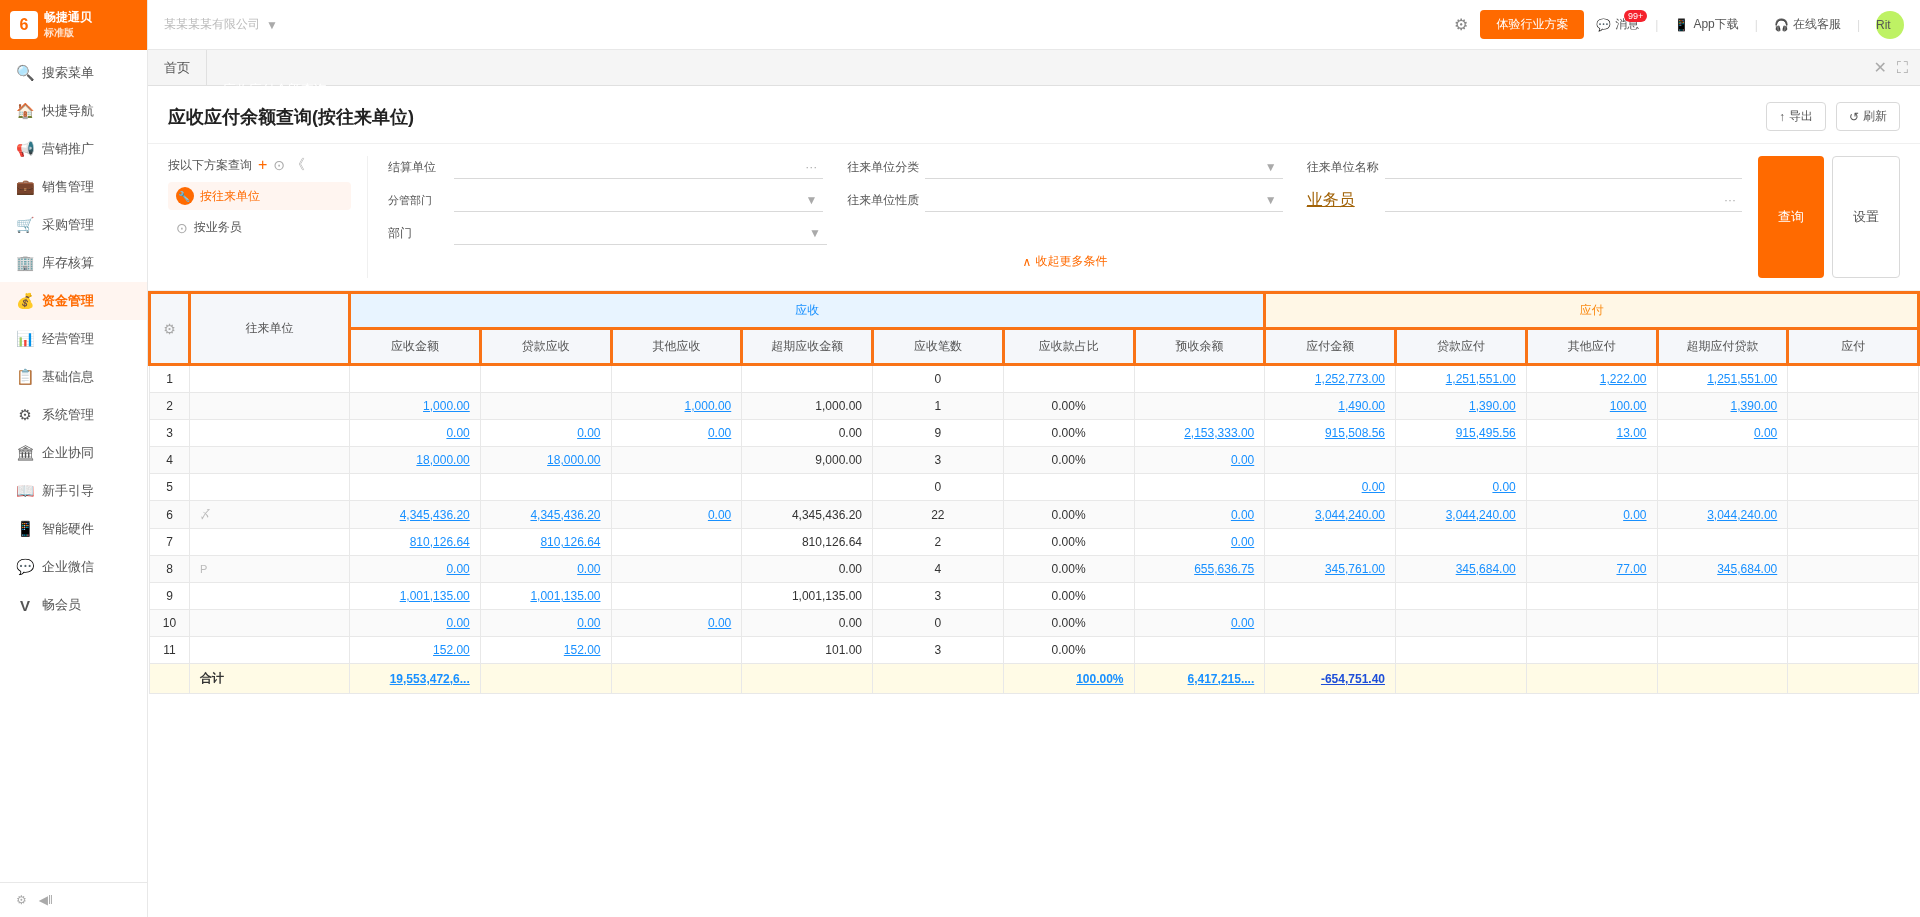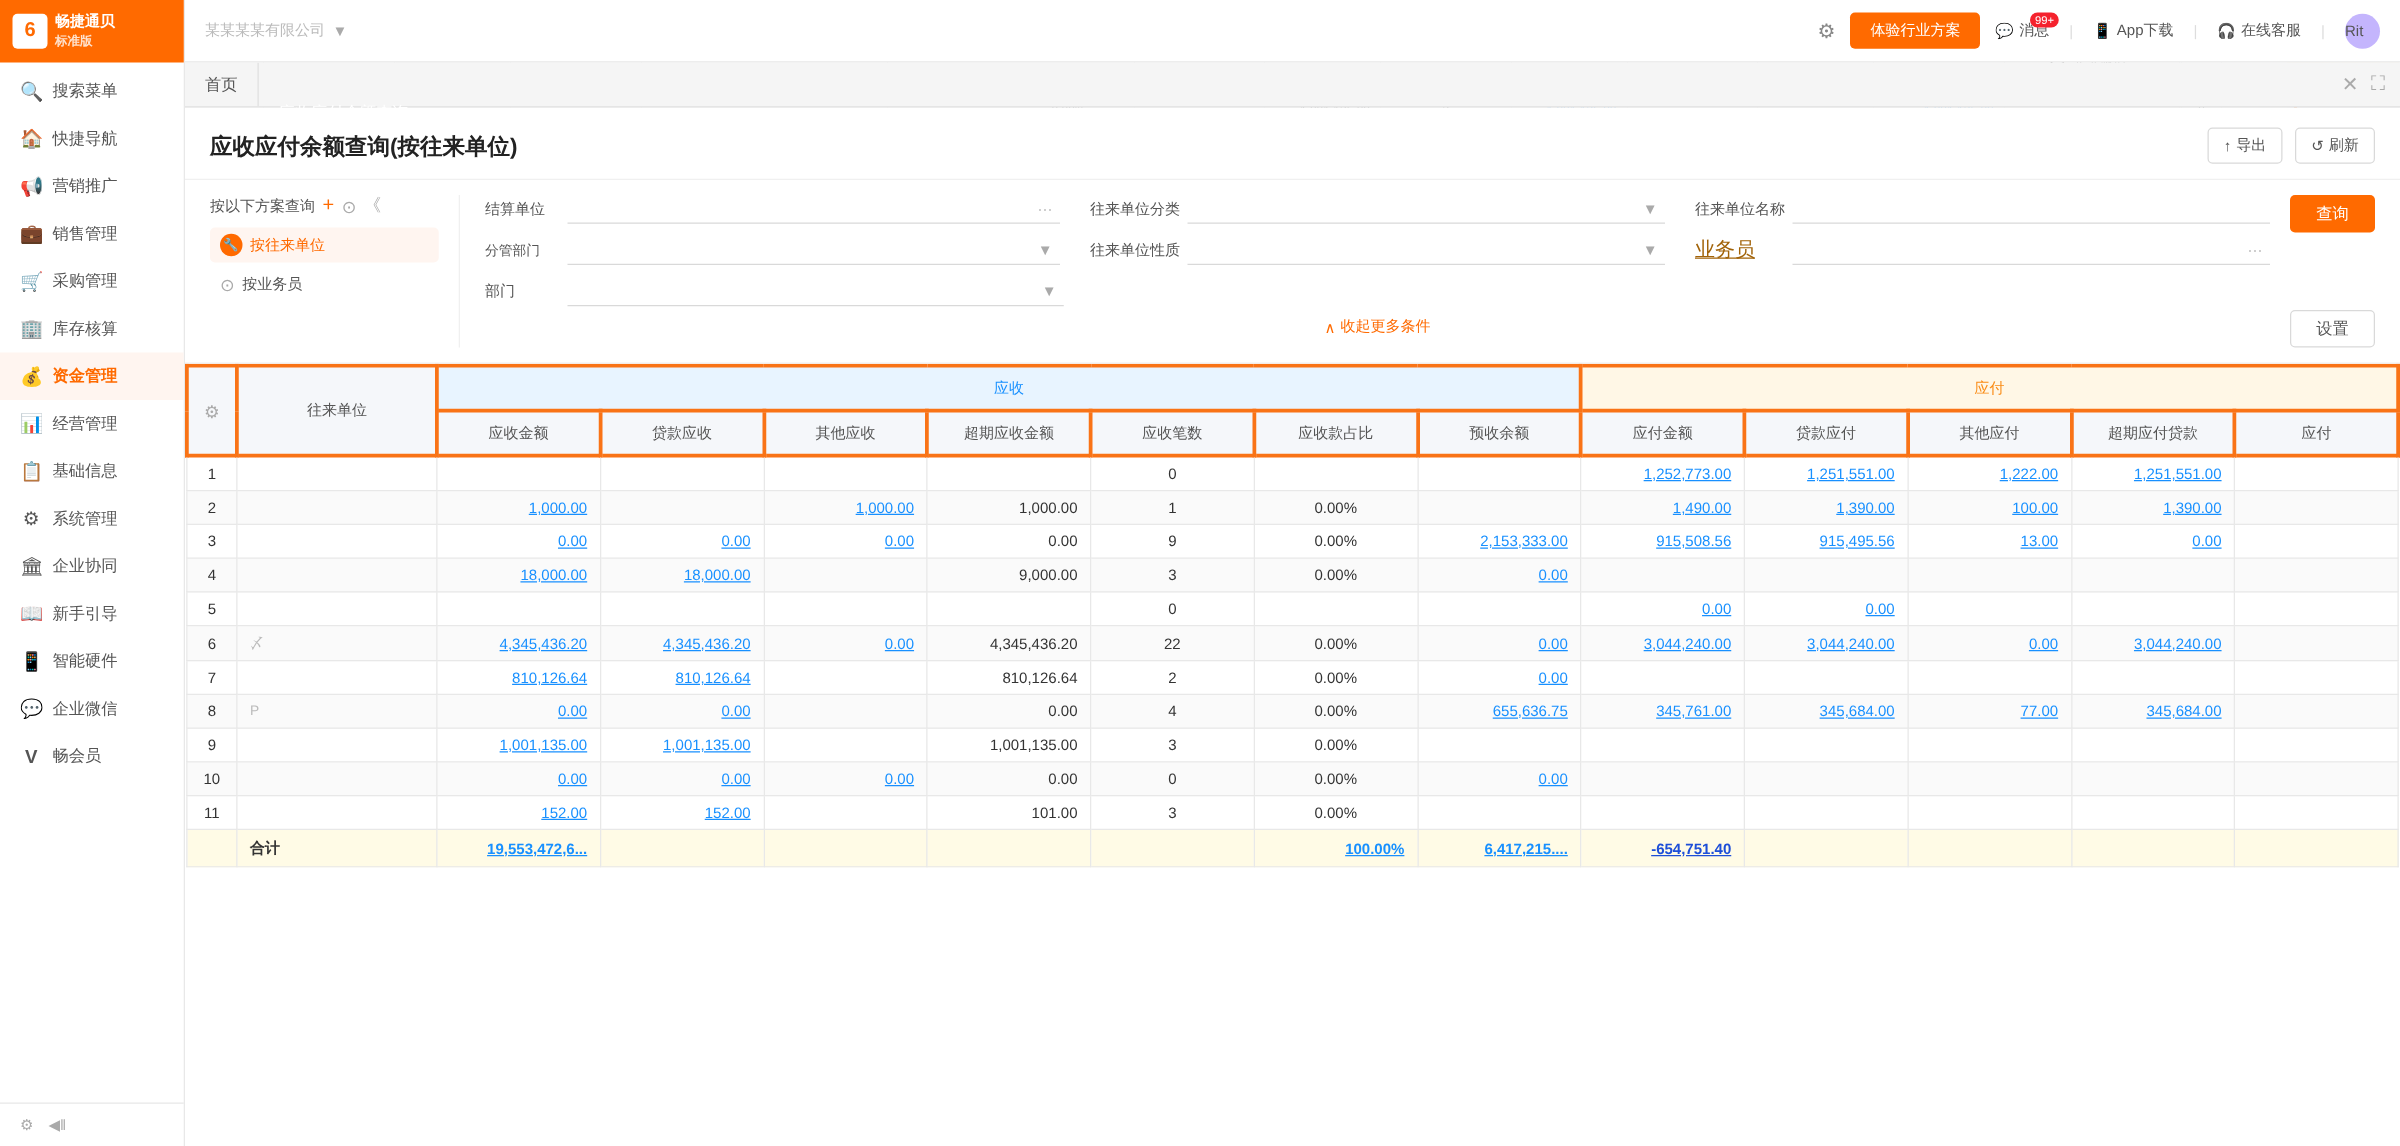--- a/index.html
+++ b/index.html
@@ -49,21 +49,21 @@
       background: #ff6a00; color: #fff; border: none; border-radius: 4px;
       padding: 6px 16px; font-size: 12px; cursor: pointer;
     }
     .topbar-gear { color: #888; font-size: 16px; cursor: pointer; }
     .topbar-msg { display: flex; align-items: center; gap: 4px; color: #555; font-size: 12px; cursor: pointer; position: relative; }
     .topbar-badge {
       background: #f5222d; color: #fff; border-radius: 8px; font-size: 9px;
       padding: 1px 4px; position: absolute; top: -6px; right: -8px; min-width: 16px; text-align: center;
     }
     .topbar-divider { color: #ddd; }
-    .topbar-avatar { width: 28px; height: 28px; border-radius: 50%; background: #c4b5fd; }
+    .topbar-avatar { width: 28px; height: 28px; border-radius: 50%; background: #bef264; }
 
     
     .tabbar {
       position: fixed; left: 148px; top: 50px; right: 0; height: 36px;
       background: #f5f5f5; border-bottom: 1px solid #e0e0e0; z-index: 98;
       display: flex; align-items: stretch;
     }
     .tab-item {
       display: flex; align-items: center; padding: 0 16px; cursor: pointer;
       font-size: 13px; color: #555; border-right: 1px solid #e0e0e0; gap: 6px;
@@ -364,21 +364,21 @@
             </div>
           </div>
         </div>
 
         <div style="display:flex;align-items:center;justify-content:center;padding:8px 0;color:#ff6a00;font-size:12px;cursor:pointer;gap:4px;">
           <span>∧</span>
           <span>收起更多条件</span>
         </div>
       </div>
 
-      <div style="display:flex;flex-direction:column;gap:8px;padding-left:16px;min-width:70px;justify-content:space-between;padding-top:0;">
+      <div style="display:flex;flex-direction:row;gap:8px;padding-left:16px;min-width:70px;justify-content:center;padding-top:0;">
         <button class="btn-query">查询</button>
         <button class="btn-set">设置</button>
       </div>
     </div>
 
     <div class="data-table-wrap">
       <div class="table-scroll">
         <table class="data-table">
           <thead>
             <tr>

